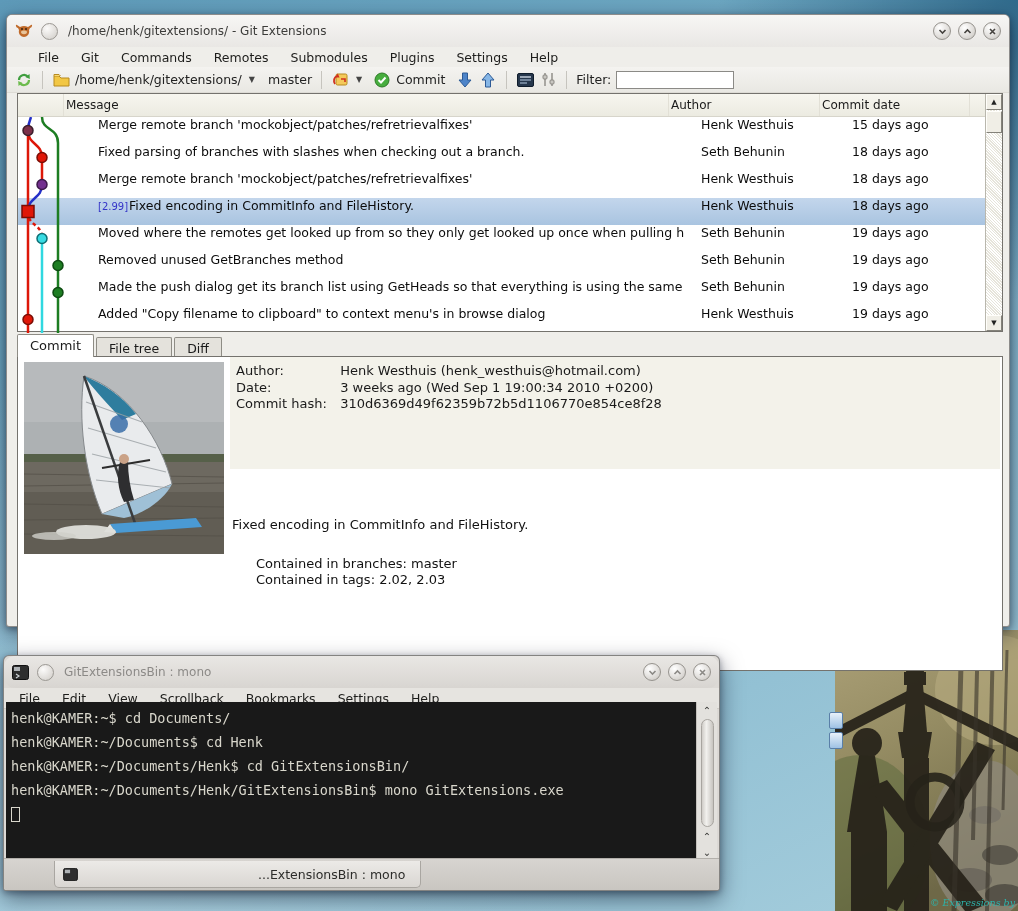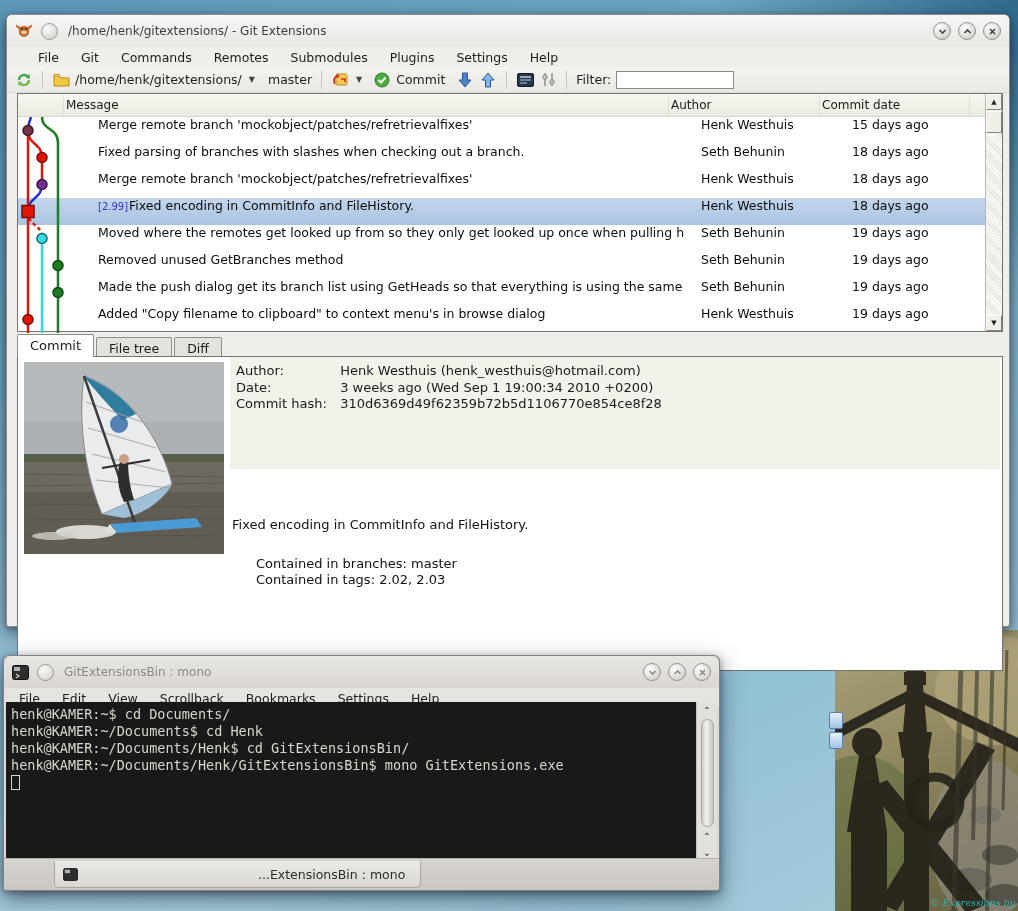--- a/index.html
+++ b/index.html
@@ -94,21 +94,21 @@
   #msgblock { position:absolute; left:214px; top:160px; font-size:13px; color:#111; }
   #containblock { position:absolute; left:214px; top:199px; font-size:13px; color:#111; line-height:16px;margin-left:24px; }
 
   
   #termwin { left:3px; top:655px; width:717px; height:236px; background:#dcd9d5; }
   #termwin .titlebar { background:linear-gradient(#e9e7e4,#d8d5d1); height:25px;border-radius:11px; }
   #termwin .title { color:#8c8a87; }
   #termwin .menubar { height:21px; background:#e6e4e0; padding-left:4px; border-bottom:1px solid #cfccc7; }
   #console { position:absolute; left:2px; top:46px; right:2px; height:158px; display:flex; background:#191919; }
   #console pre { flex:1; font-family:"DejaVu Sans Mono","Liberation Mono",monospace;
-    font-size:13.5px; line-height:17px; color:#d9d7cc; padding:4px 0 0 5px; overflow:hidden; }
+    font-size:13.5px; line-height:24px; color:#d9d7cc; padding:4px 0 0 5px; overflow:hidden; }
   .cursor-hollow { display:inline-block; width:9px; height:15px; border:1px solid #d9d7cc; vertical-align:-3px; }
   .oxy-scroll { width:21px; background:#e3e1dd; border-left:1px solid #c4c1bc;
     display:flex; flex-direction:column; align-items:center; font-size:10px; color:#3a3a38; }
   .oxy-arrow { height:16px; display:flex; align-items:center; justify-content:center; width:100%; }
   .oxy-thumb { flex:1; width:13px; margin:1px 0; border-radius:7px;
     background:linear-gradient(90deg,#cfccc7,#f2f1ee 40%,#c7c4bf); border:1px solid #a8a5a0; }
   #termtabbar { position:absolute; left:0; right:0; bottom:0; height:32px;
     background:linear-gradient(#d7d4d0,#c9c6c1); border-radius:0 0 3px 3px;
     border-top:1px solid #b3b0ab; }
   #termtab { position:absolute; left:5px; top:2px; width:367px; height:27px;

